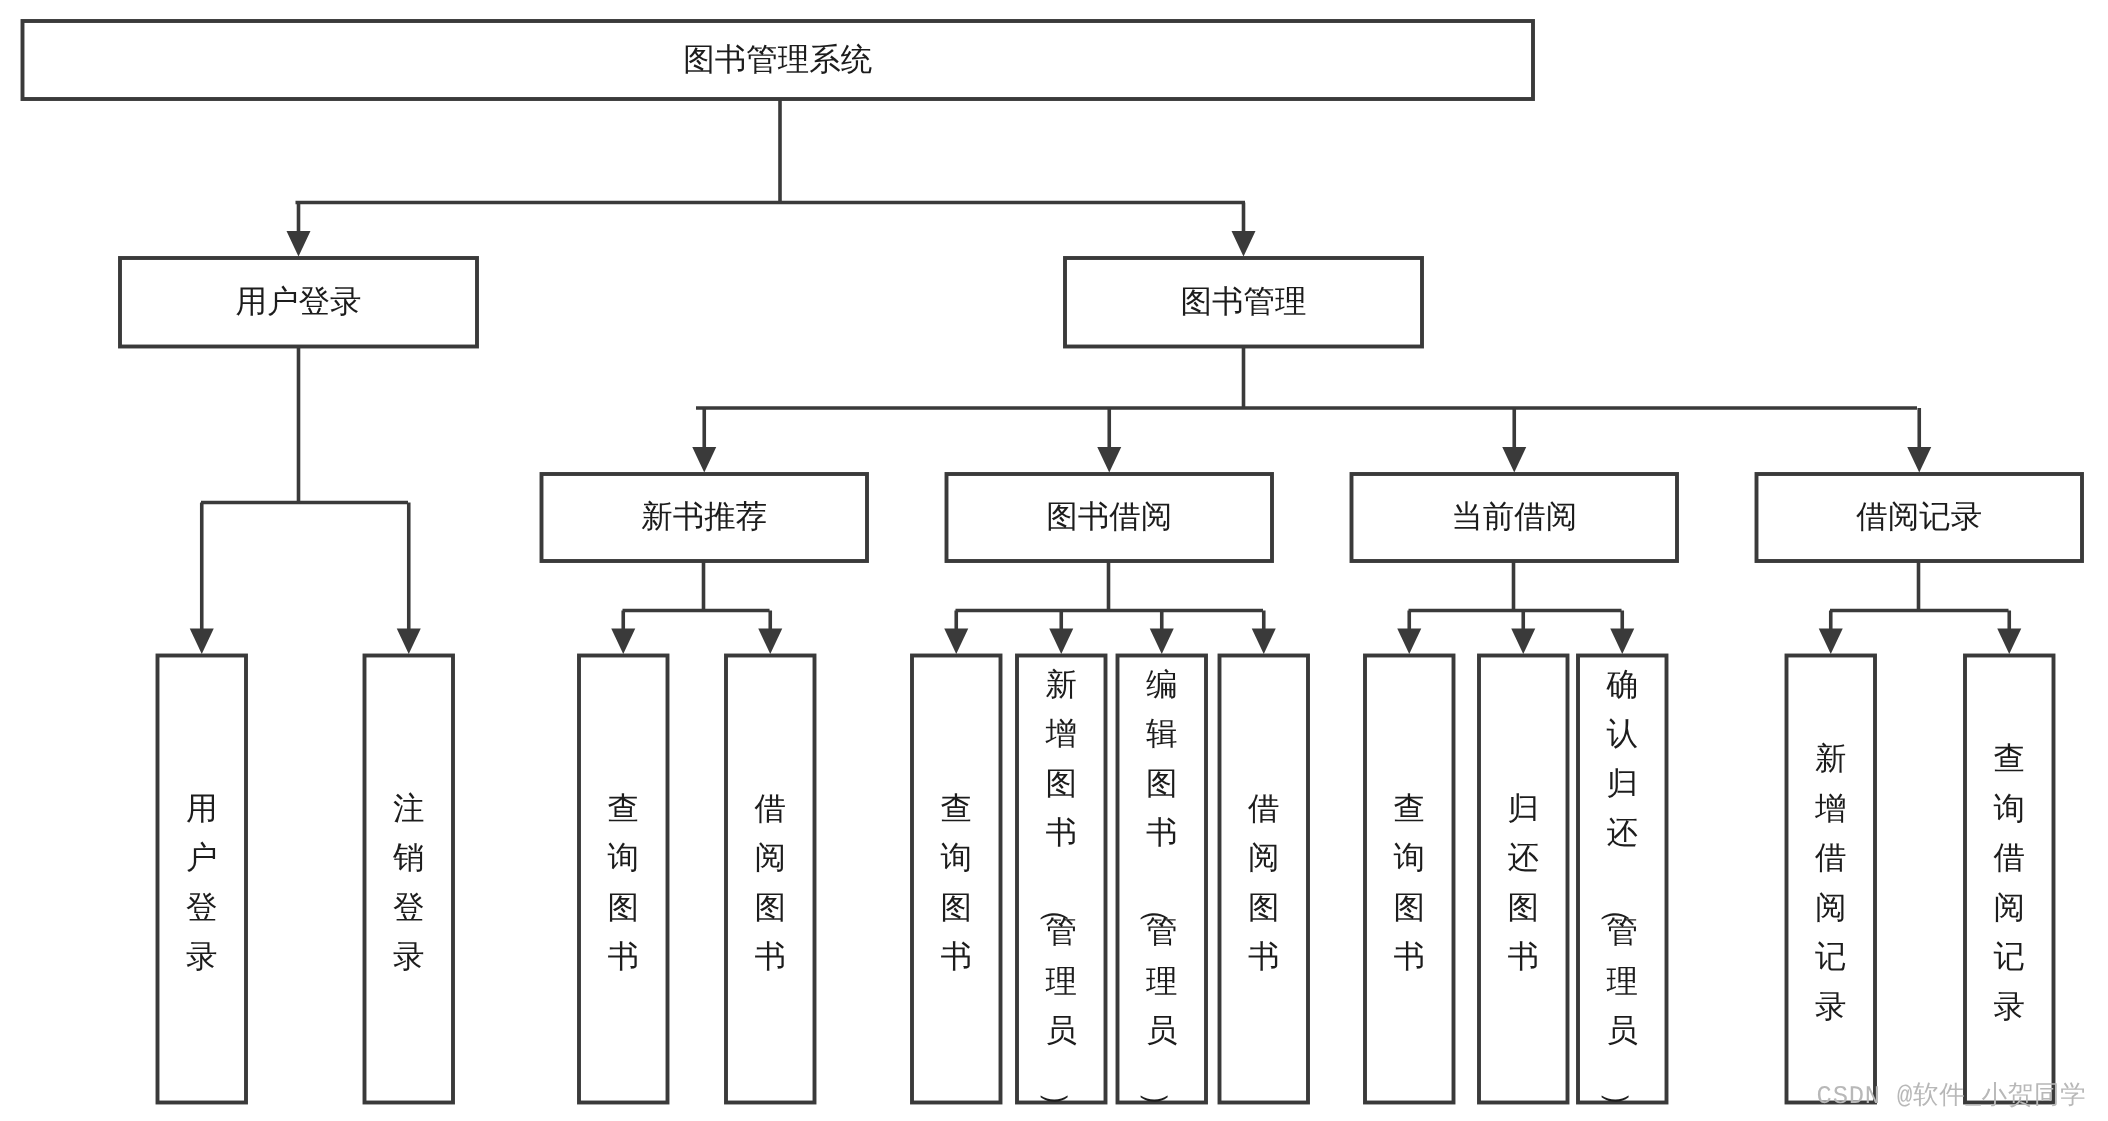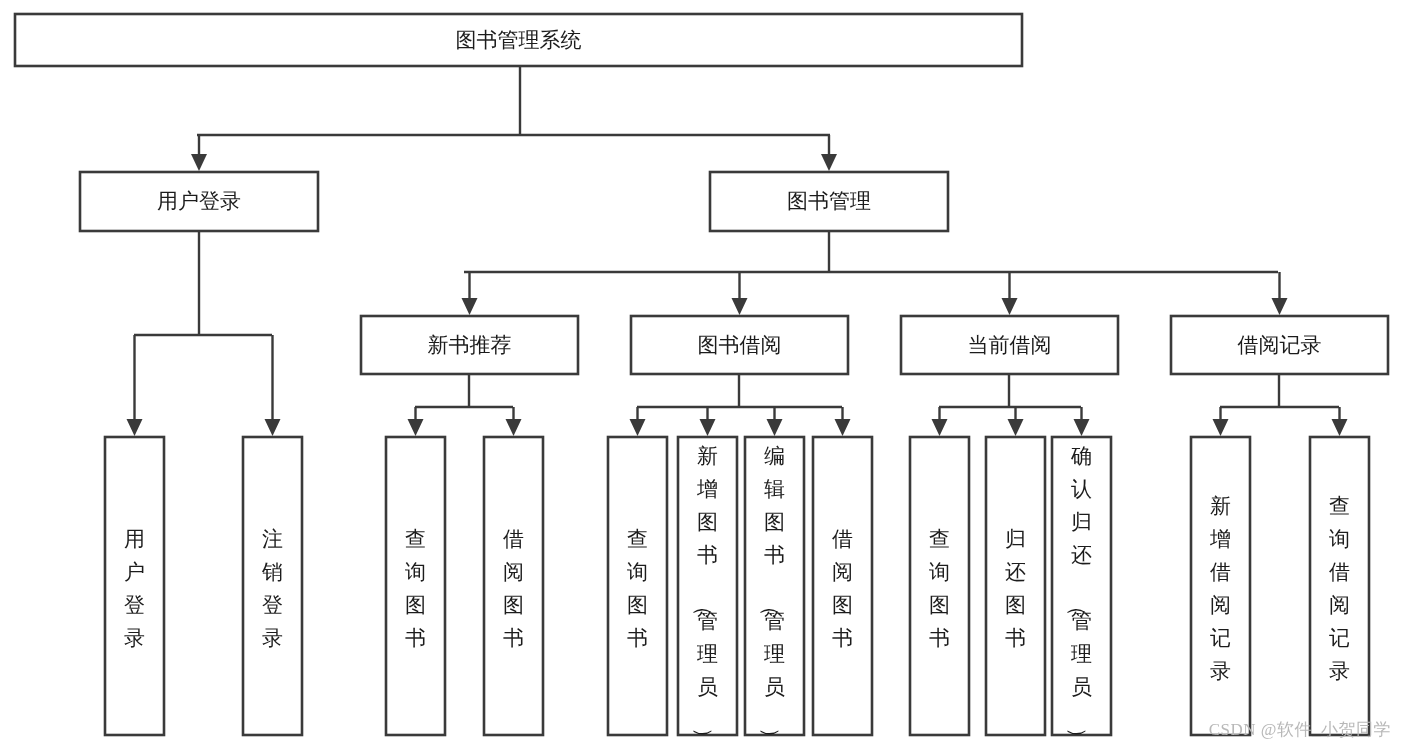--- a/index.html
+++ b/index.html
@@ -53,21 +53,21 @@
   .node-label-v {
     font-family: "Liberation Sans", "DejaVu Sans", sans-serif;
     font-size: 21px;
     fill: #1c1c1c;
     text-anchor: middle;
   }
   .watermark {
     position: absolute;
     right: 14px;
     bottom: 6px;
-    font-family: Liberation Serif, serif;
+    font-family: Liberation Mono, monospace;
     font-size: 17px;
     color: #b8b8b8;
     letter-spacing: 0.5px;
     white-space: nowrap;
     user-select: none;
     margin-top: 44px;
   }
 </style>
 </head>
 <body>

